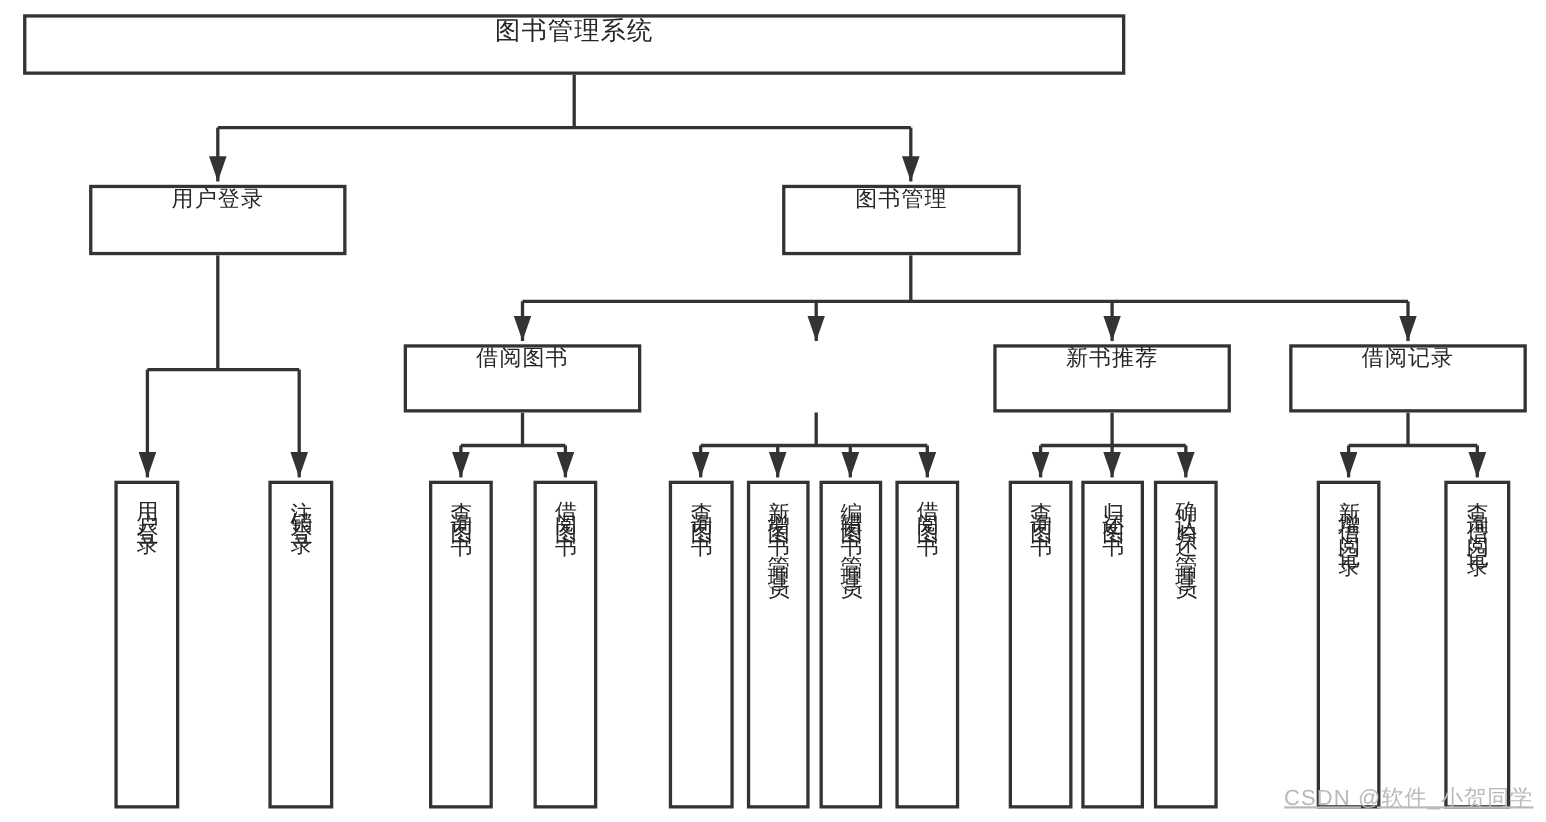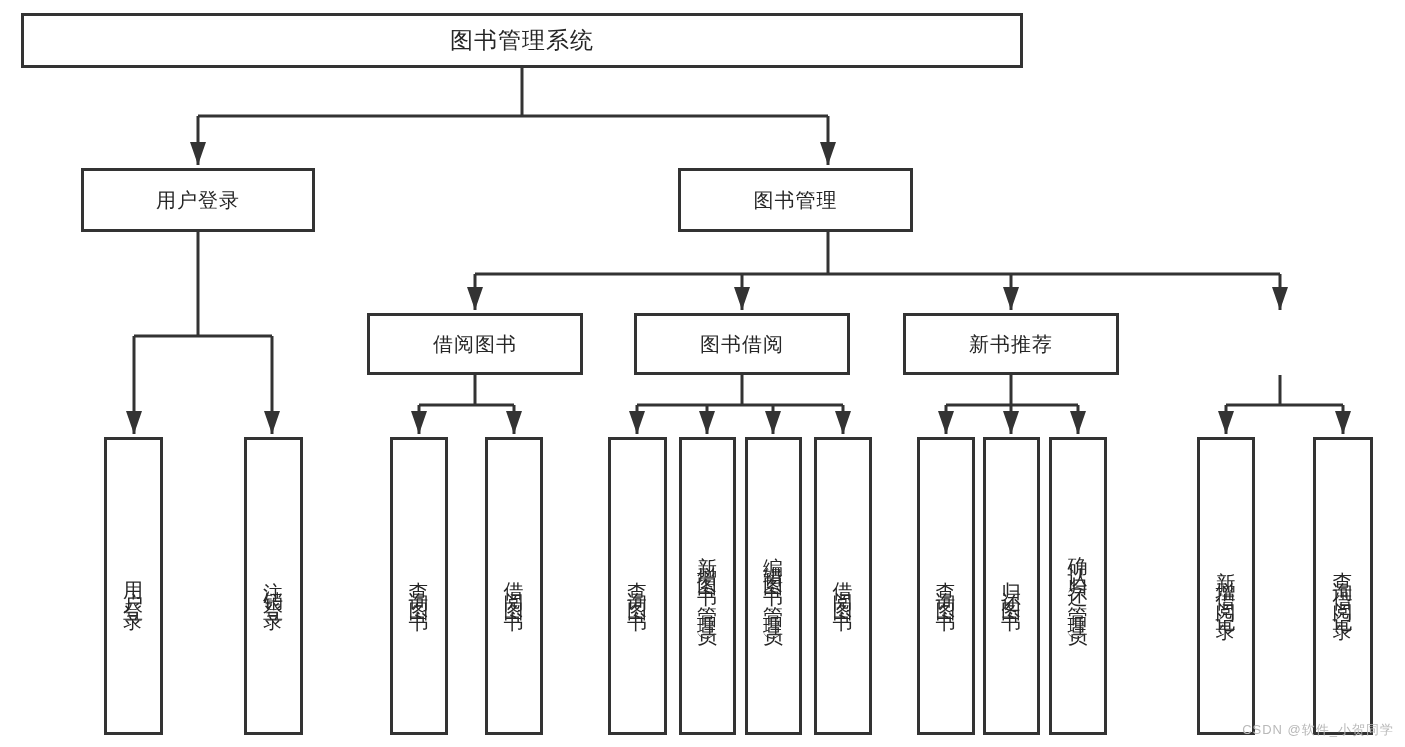--- a/index.html
+++ b/index.html
@@ -20,21 +20,20 @@
     left: 0;
     top: 0;
     z-index: 1;
   }
   .node {
     position: absolute;
     box-sizing: border-box;
     border: 3px solid #333333;
     background: #ffffff;
     display: flex;
-    align-items: center;
     justify-content: center;
     z-index: 2;
   }
   .hlabel {
     color: #262626;
     font-size: 20px;
     letter-spacing: 1px;
     white-space: nowrap;
     line-height: 1;
   }
@@ -48,24 +47,25 @@
     font-size: 20px;
     letter-spacing: 10px;
     line-height: 1;
   }
   #watermark {
     position: absolute;
     right: 11px;
     bottom: 8px;
     z-index: 3;
     color: #b9b9b9;
-    font-size: 13px;
+    font-size: 20px;
     letter-spacing: 1px;
     pointer-events: none;
     white-space: nowrap;
+    text-decoration: underline;
   }
 </style>
 </head>
 <body>
 
 <div id="canvas">
 
   <svg id="connector-svg" width="1405" height="747" viewBox="0 0 1405 747">
     <defs>
       <marker id="arrow" markerUnits="userSpaceOnUse" markerWidth="26" markerHeight="18" refX="23" refY="8" orient="auto">
@@ -116,32 +116,32 @@
     </g>
   </svg>
 
   <div class="node" style="left:21px; top:13px; width:1002px; height:55px">
     <span class="hlabel title">图书管理系统</span>
   </div>
 
   <div class="node" style="left:81px; top:168px; width:234px; height:64px">
     <span class="hlabel">用户登录</span>
   </div>
-  <div class="node" style="left:678px; top:168px; width:235px; height:64px">
+  <div class="node" style="left:711px; top:168px; width:217px; height:64px">
     <span class="hlabel">图书管理</span>
   </div>
 
   <div class="node" style="left:367px; top:313px; width:216px; height:62px">
     <span class="hlabel">借阅图书</span>
   </div>
-  <div class="node" style="left:634px; top:313px; width:216px; height:62px">
-    <span class="hlabel">图书借阅</span>
-  </div>
   <div class="node" style="left:903px; top:313px; width:216px; height:62px">
     <span class="hlabel">新书推荐</span>
+  </div>
+  <div class="node" style="left:1172px; top:313px; width:216px; height:62px">
+    <span class="hlabel">借阅记录</span>
   </div>
 
   <div class="node" style="left:104px; top:437px; width:59px; height:298px">
     <span class="vlabel">用户登录</span>
   </div>
   <div class="node" style="left:244px; top:437px; width:59px; height:298px">
     <span class="vlabel">注销登录</span>
   </div>
 
   <div class="node" style="left:390px; top:437px; width:58px; height:298px">

